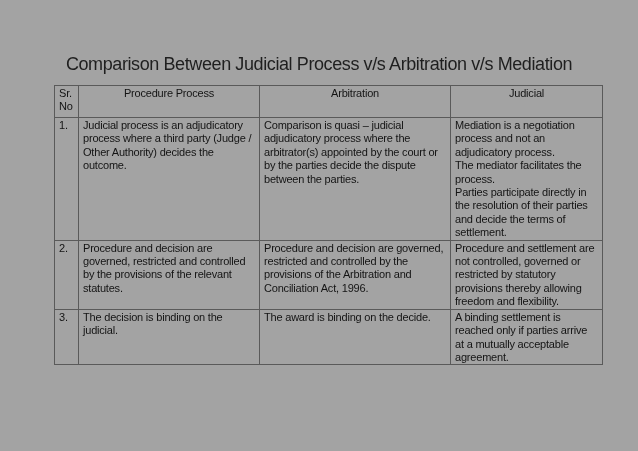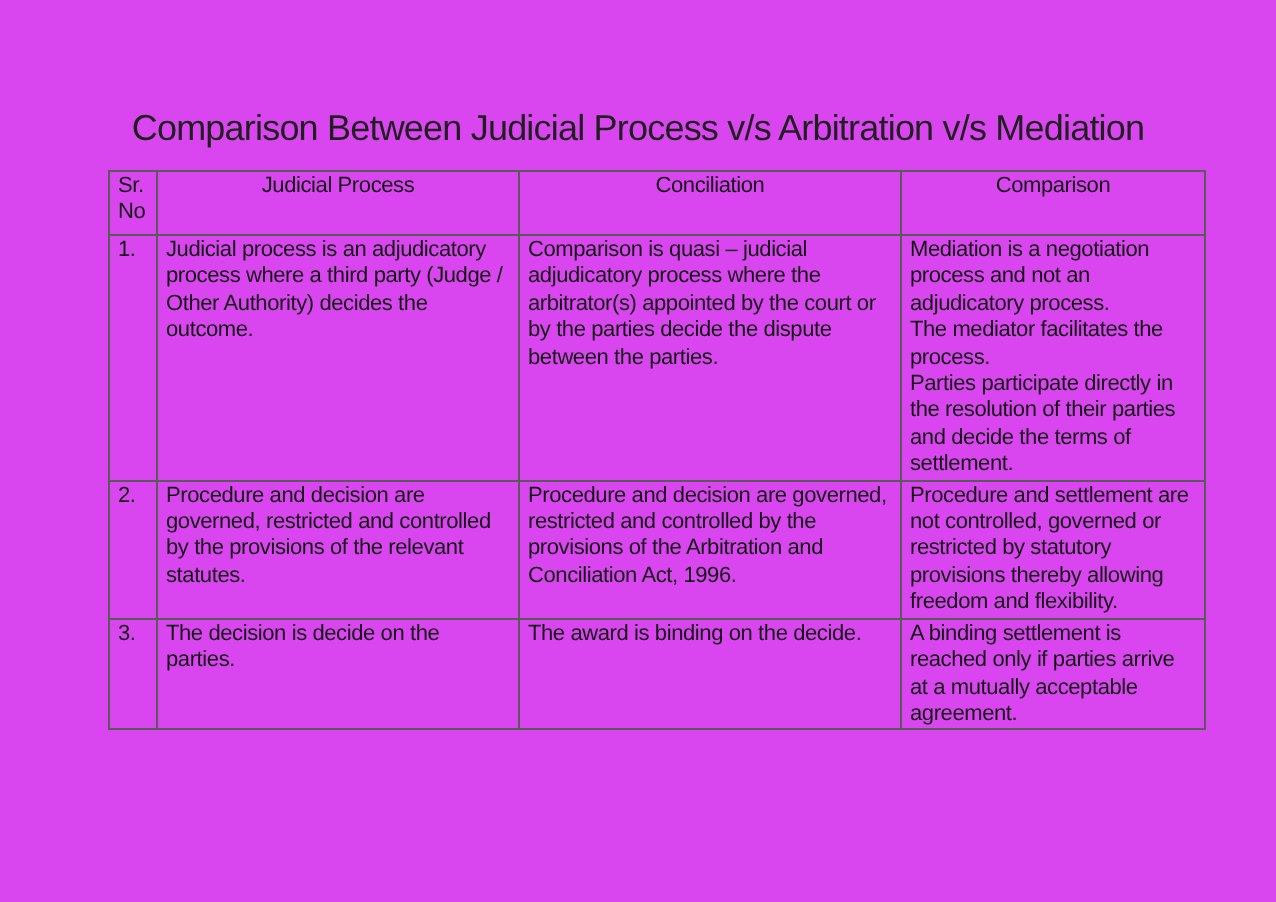--- a/index.html
+++ b/index.html
@@ -11,21 +11,21 @@
     width: 638px;
     height: 451px;
     position: relative;
     overflow: hidden;
     font-family: "Liberation Sans", "DejaVu Sans", sans-serif;
     color: #1a1a1a;
   }
   .slide {
     position: absolute;
     inset: 0;
-    background: #d946ef;
+    background: #a3a3a3;
   }
   .slide-title {
     position: absolute;
     top: 54px;
     left: 0;
     right: 0;
     text-align: center;
     font-size: 18px;
     font-weight: 400;
     letter-spacing: -0.4px;
@@ -81,42 +81,42 @@
   <table class="cmp">
     <colgroup>
       <col class="c0">
         <col class="c1">
         <col class="c2">
         <col class="c3">
     </colgroup>
     <thead>
       <tr class="hrow">
         <th class="sr">Sr. No</th>
-        <th>Judicial Process</th>
-        <th>Conciliation</th>
-        <th>Comparison</th>
+        <th>Procedure Process</th>
+        <th>Arbitration</th>
+        <th>Judicial</th>
       </tr>
     </thead>
     <tbody>
       <tr class="r0">
         <td>1.</td>
         <td>Judicial process is an adjudicatory process where a third party (Judge / Other Authority) decides the outcome.</td>
         <td>Comparison is quasi – judicial adjudicatory process where the arbitrator(s) appointed by the court or by the parties decide the dispute between the parties.</td>
         <td>Mediation is a negotiation process and not an adjudicatory process.
 The mediator facilitates the process.
 Parties participate directly in the resolution of their parties and decide the terms of settlement.</td>
       </tr>
       <tr class="r1">
         <td>2.</td>
         <td>Procedure and decision are governed, restricted and controlled by the provisions of the relevant statutes.</td>
         <td>Procedure and decision are governed, restricted and controlled by the provisions of the Arbitration and Conciliation Act, 1996.</td>
         <td>Procedure and settlement are not controlled, governed or restricted by statutory provisions thereby allowing freedom and flexibility.</td>
       </tr>
       <tr class="r2">
         <td>3.</td>
-        <td>The decision is decide on the parties.</td>
+        <td>The decision is binding on the judicial.</td>
         <td>The award is binding on the decide.</td>
         <td>A binding settlement is reached only if parties arrive at a mutually acceptable agreement.</td>
       </tr>
     </tbody>
   </table>
 
 </div>
 
 </body></html>

